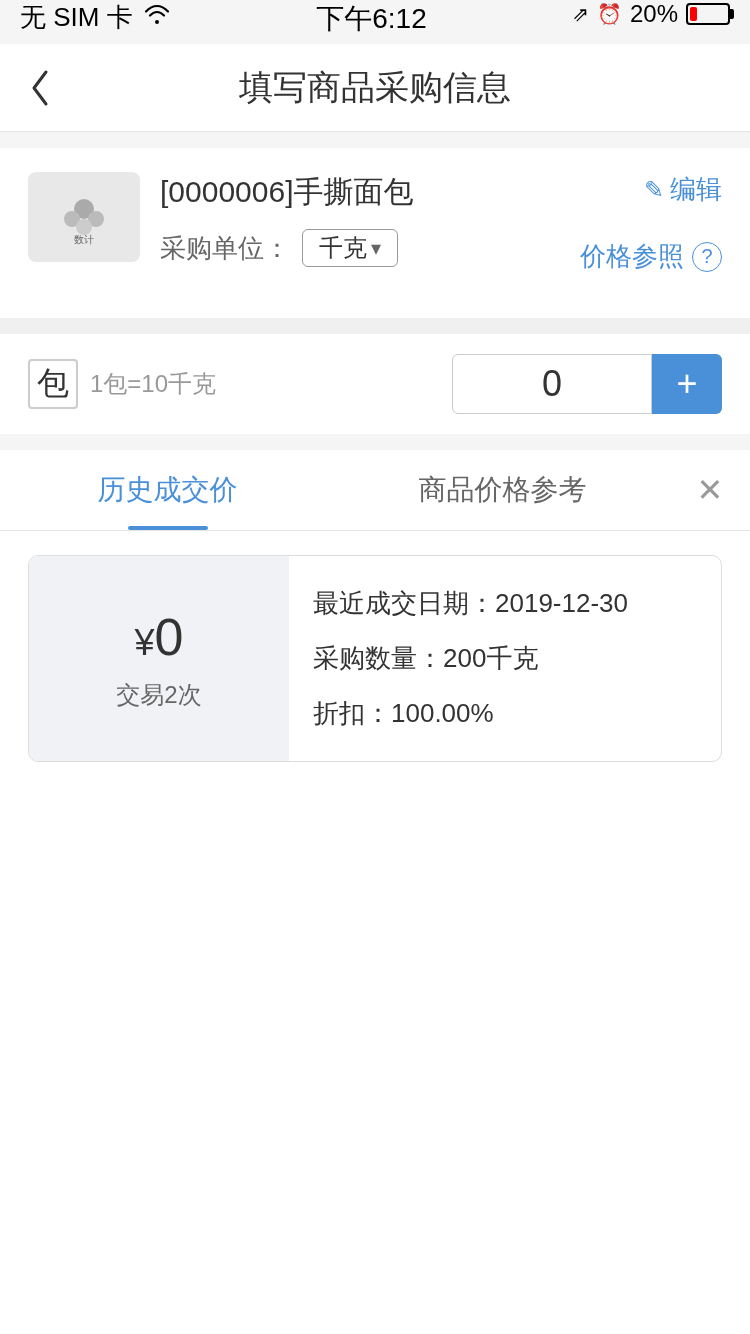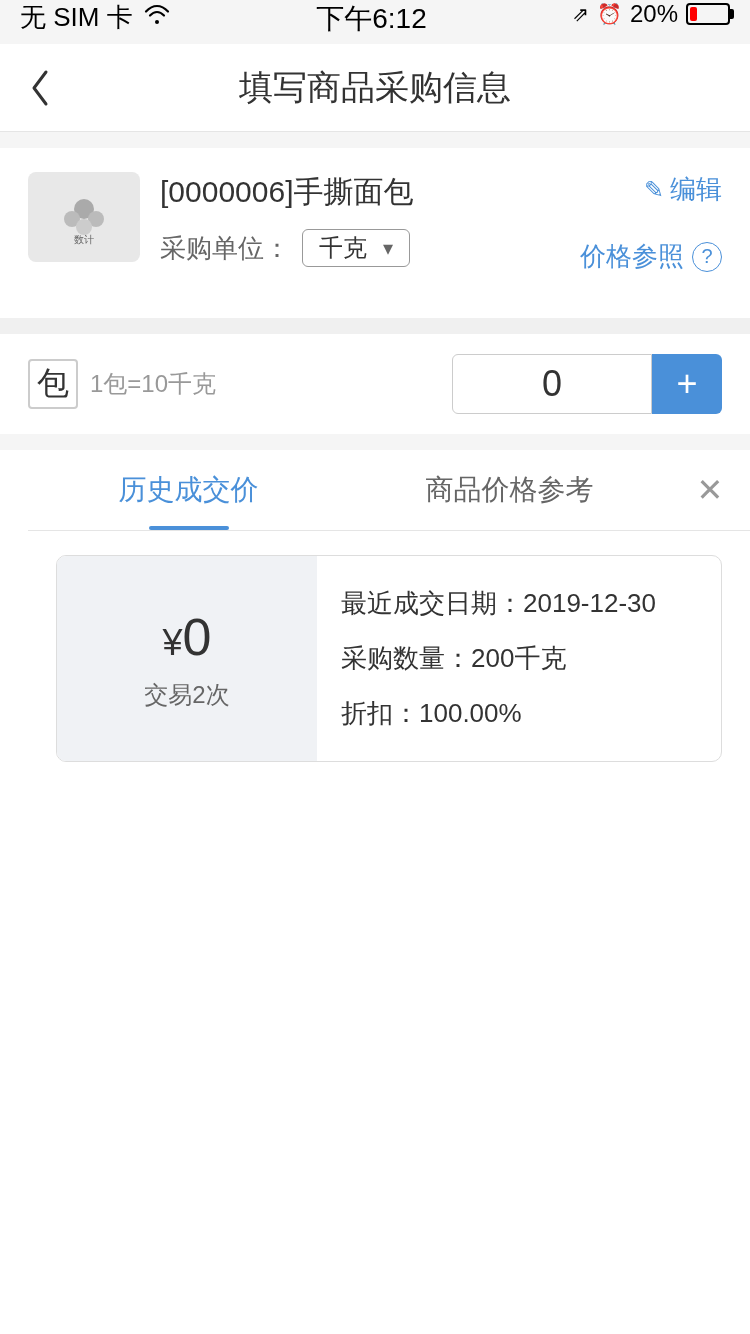--- a/index.html
+++ b/index.html
@@ -145,21 +145,21 @@
       color: #666;
     }
     .unit-badge {
       border: 1px solid #999;
       border-radius: 6px;
       padding: 2px 16px;
       font-size: 24px;
       color: #333;
       display: flex;
       align-items: center;
-      gap: 16px;
+      gap: 4px;
       background: #fff;
     }
     .unit-arrow {
       font-size: 20px;
       color: #666;
     }
     .edit-btn {
       color: #4a90d9;
       font-size: 26px;
       display: flex;
@@ -248,21 +248,20 @@
       justify-content: center;
       color: #fff;
       font-size: 36px;
       cursor: pointer;
     }
 
     
     .tabs-section {
       background: #fff;
       margin-top: 16px;
-      padding-left: 28px;
     }
     .tabs-header {
       display: flex;
       align-items: center;
       border-bottom: 1px solid #e5e5e5;
       position: relative;
     }
     .tab-item {
       flex: 1;
       height: 80px;

